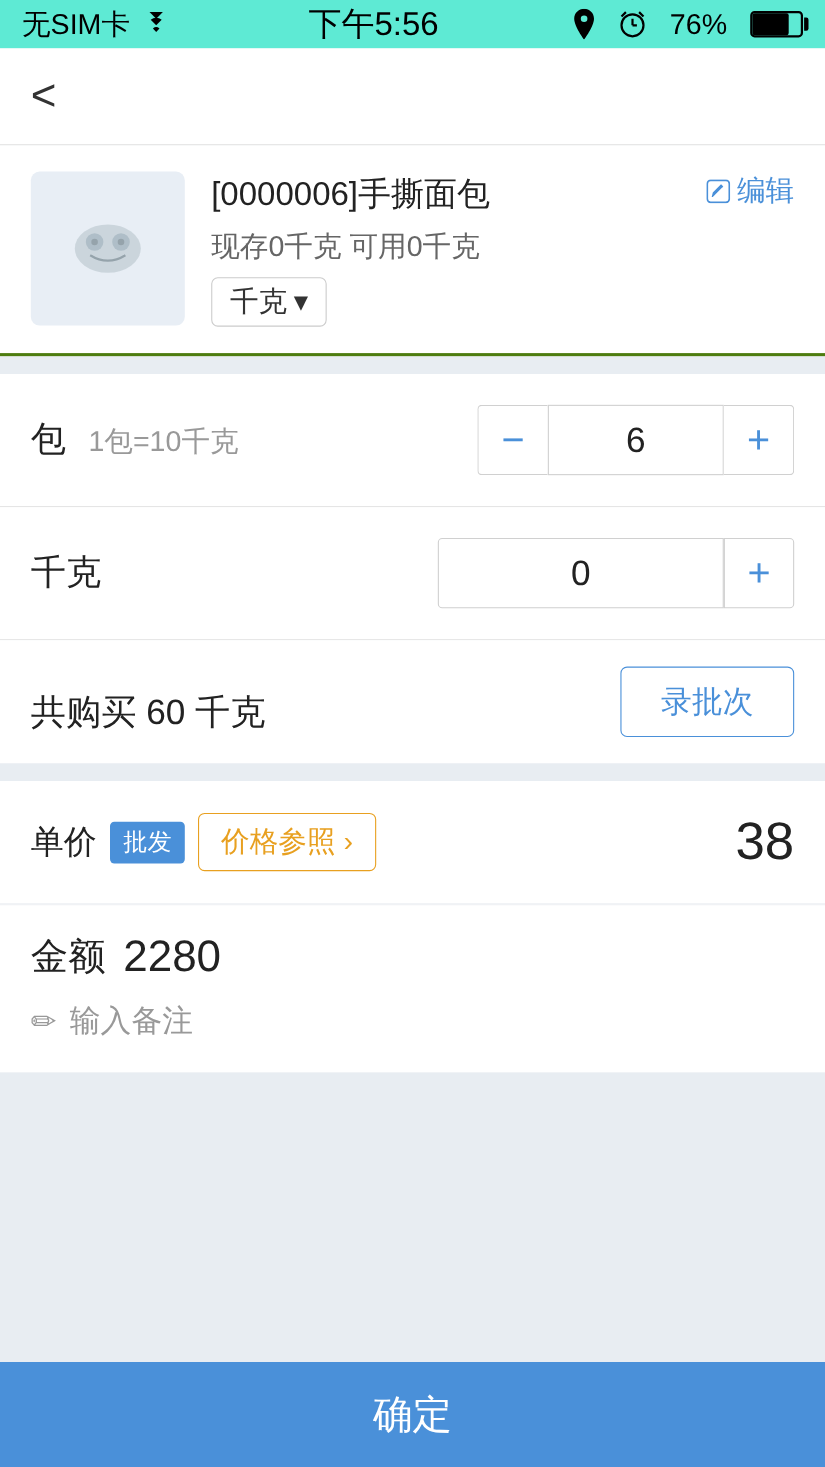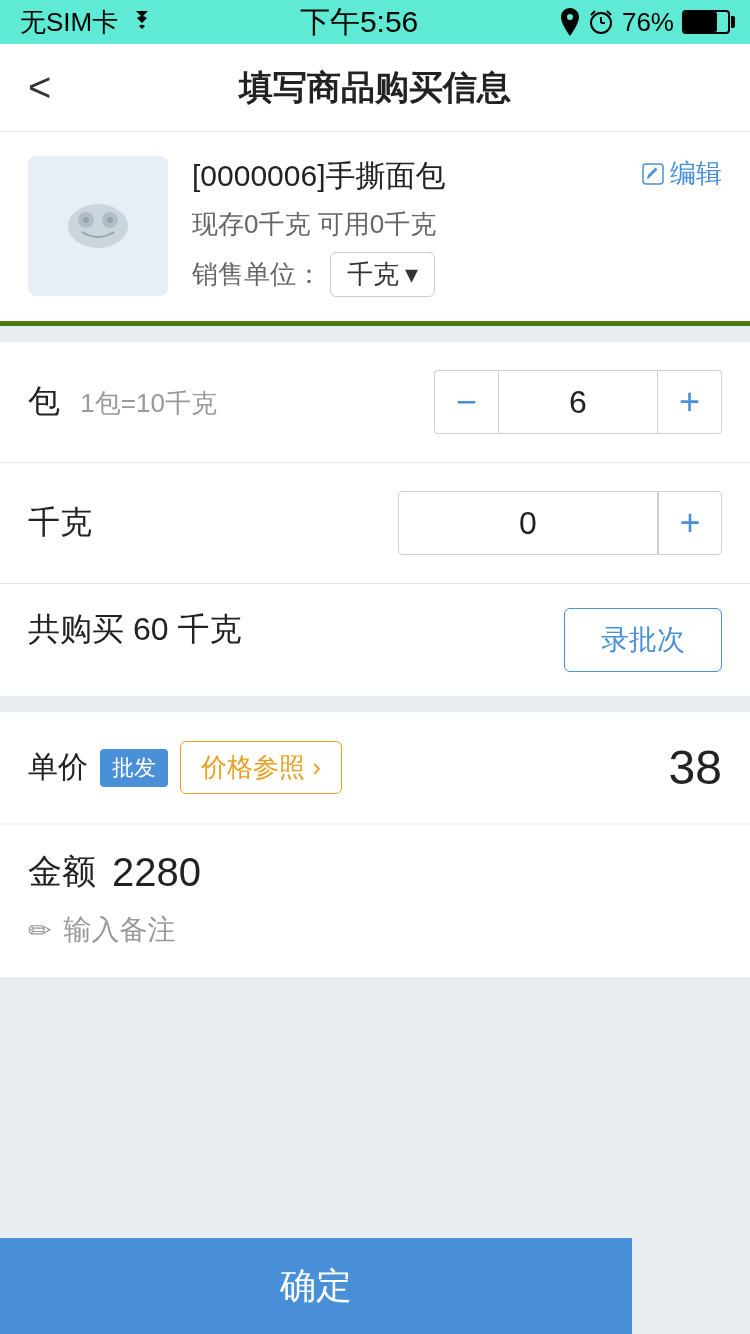--- a/index.html
+++ b/index.html
@@ -29,21 +29,21 @@
       align-items: center;
       gap: 8px;
     }
     .status-bar-center {
       font-size: 30px;
       font-weight: 500;
     }
     .status-bar-right {
       display: flex;
       align-items: center;
-      gap: 8px;
+      gap: 21px;
       font-size: 26px;
     }
     .battery-icon {
       width: 48px;
       height: 24px;
       border: 2px solid #000;
       border-radius: 4px;
       position: relative;
       display: inline-block;
     }
@@ -89,21 +89,21 @@
     }
 
     
     .product-section {
       background: #fff;
       margin-top: 0;
       padding: 24px 28px;
       display: flex;
       align-items: flex-start;
       gap: 24px;
-      border-bottom: 5px solid #4d7c0f;
+      border-bottom: 3px solid #4d7c0f;
     }
     .product-image {
       width: 140px;
       height: 140px;
       background: #e8eef5;
       border-radius: 8px;
       display: flex;
       align-items: center;
       justify-content: center;
       flex-shrink: 0;
@@ -217,21 +217,21 @@
       font-size: 32px;
       color: #222;
       outline: none;
       border-radius: 4px 0 0 4px;
     }
 
     
     .total-row {
       background: #fff;
       display: flex;
-      align-items: flex-start;
+      align-items: flex-end;
       justify-content: space-between;
       padding: 24px 28px;
       gap: 34px;
     }
     .total-label {
       font-size: 32px;
       color: #222;
     }
     .batch-btn {
       border: 1px solid #4a90d9;
@@ -318,21 +318,21 @@
       flex: 1;
       background: #e8edf2;
       min-height: 340px;
     }
 
     
     .confirm-btn-wrap {
       position: fixed;
       bottom: 0;
       left: 0;
-      width: 632px;
+      width: 750px;
       background: #4a90d9;
       height: 96px;
       display: flex;
       align-items: center;
       justify-content: center;
       cursor: pointer;
     }
     .confirm-btn {
       font-size: 36px;
       color: #fff;
@@ -364,21 +364,20 @@
     </svg>
     <span>76%</span>
     <div class="battery-icon">
       <div class="battery-fill"></div>
     </div>
   </div>
 </div>
 
 <div class="nav-bar">
   <span class="nav-back">&lt;</span>
-  <span class="nav-title">填写商品购买信息</span>
 </div>
 
 <div class="product-section">
   <div class="product-image">
     <svg viewBox="0 0 80 60">
       <ellipse cx="40" cy="30" rx="30" ry="22" fill="#b0bec5"></ellipse>
       <circle cx="28" cy="24" r="8" fill="#78909c"></circle>
       <circle cx="52" cy="24" r="8" fill="#78909c"></circle>
       <circle cx="28" cy="24" r="3" fill="#455a64"></circle>
       <circle cx="52" cy="24" r="3" fill="#455a64"></circle>
@@ -392,21 +391,20 @@
         <svg width="22" height="22" viewBox="0 0 22 22">
           <rect x="1" y="1" width="20" height="20" rx="3" fill="none" stroke="#4a90d9" stroke-width="1.5"></rect>
           <path d="M6 16l2-2 7-7-2-2-7 7-1 4z" fill="#4a90d9"></path>
           <path d="M13 5l2 2" stroke="#4a90d9" stroke-width="1.5"></path>
         </svg>
         <span>编辑</span>
       </span>
     </div>
     <div class="product-stock">现存0千克   可用0千克</div>
     <div class="product-unit">
-      <span>销售单位：</span>
       <div class="unit-select">
         <span>千克</span>
         <span>▾</span>
       </div>
     </div>
   </div>
 </div>
 
 <div class="divider"></div>
 

